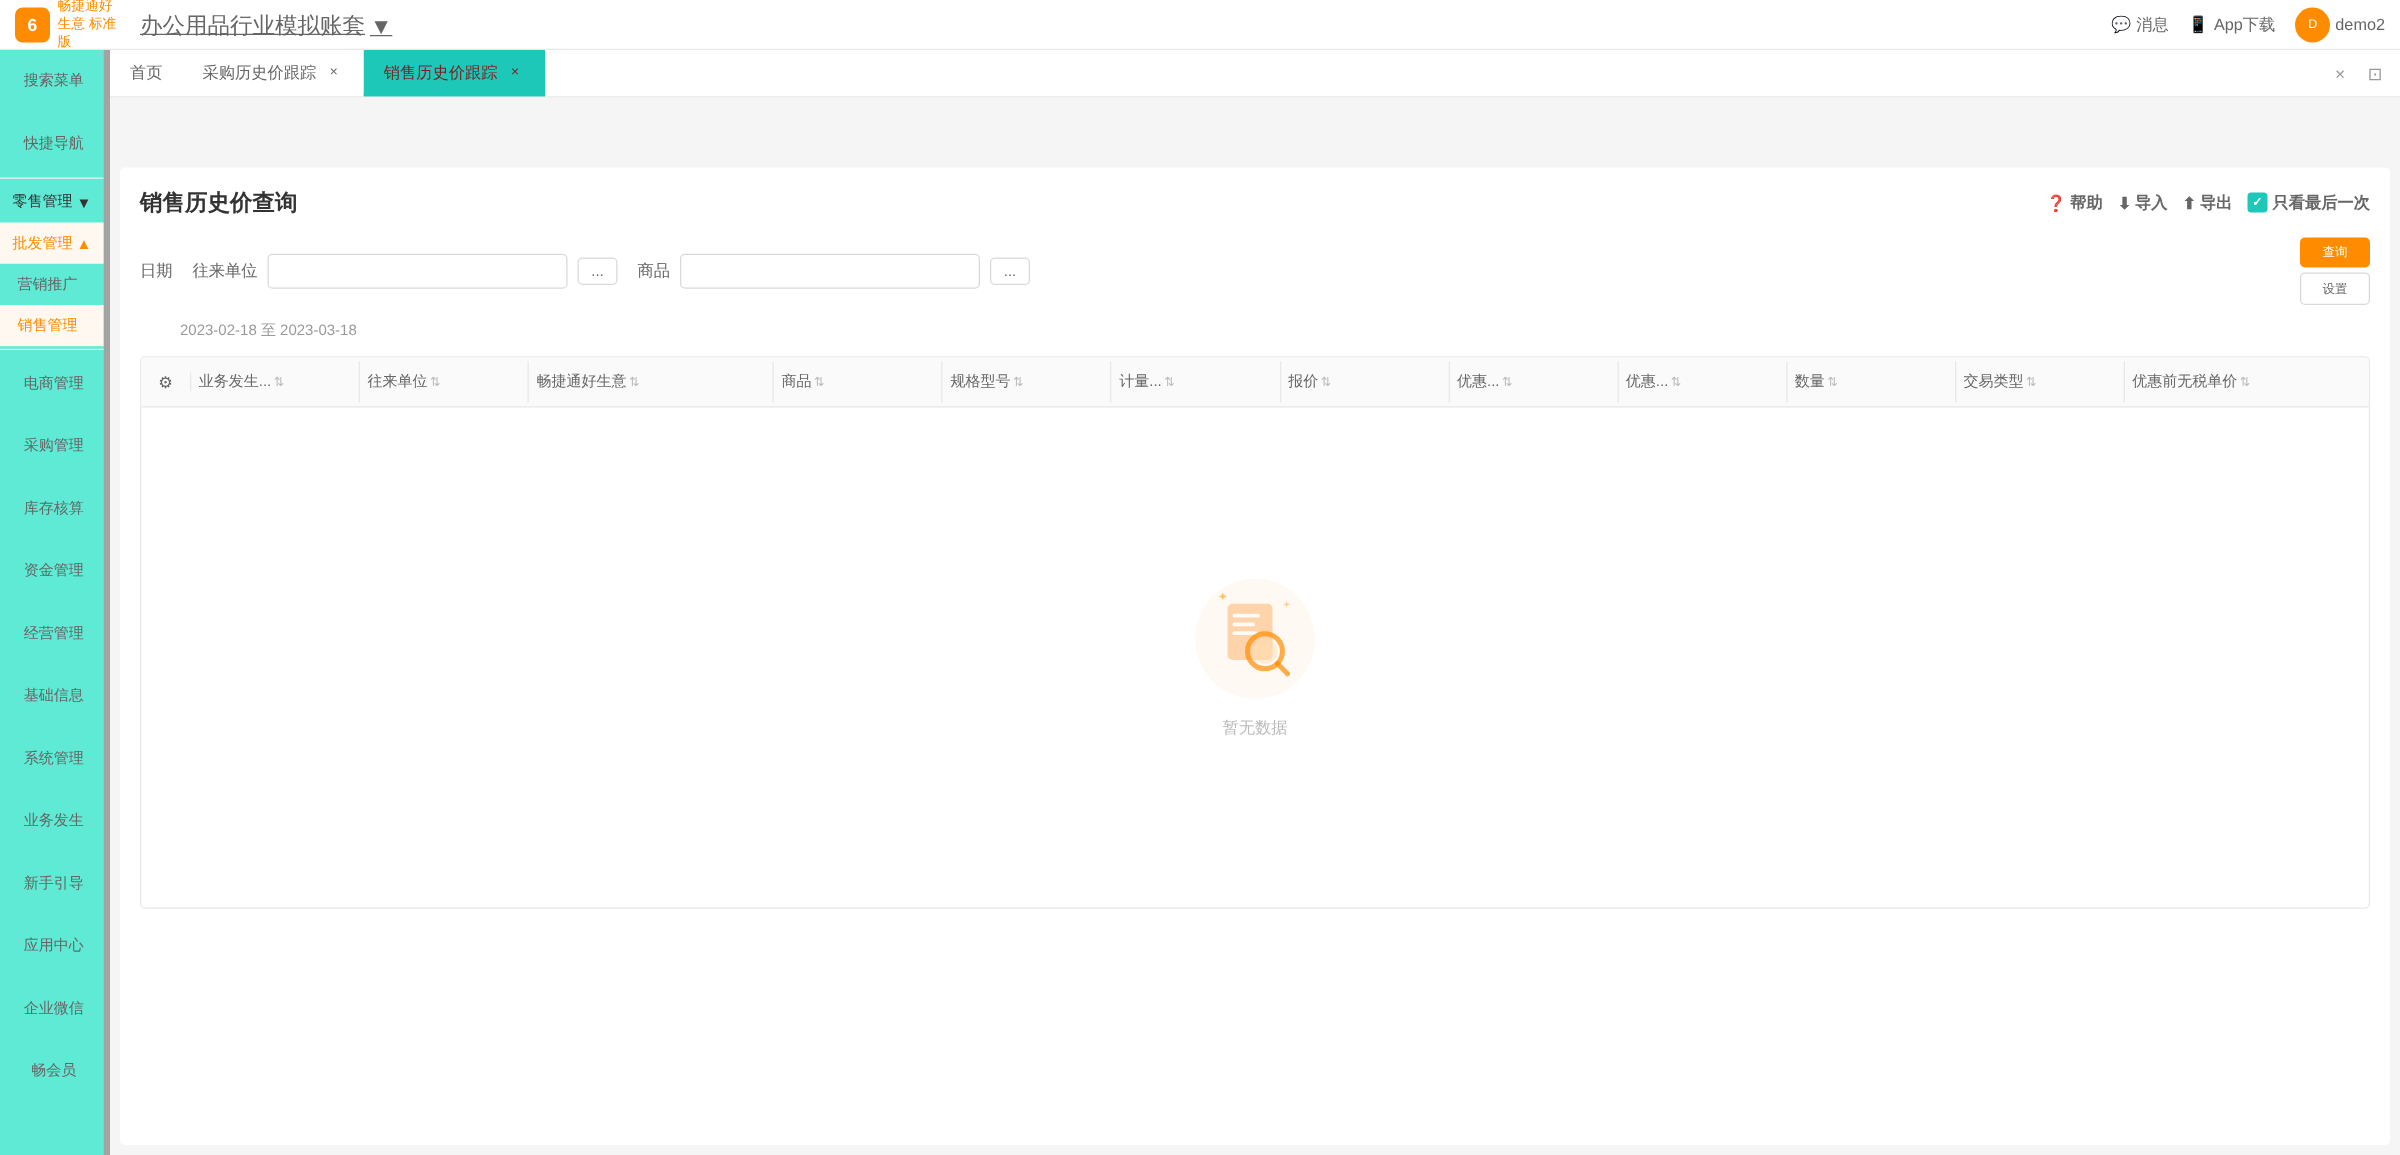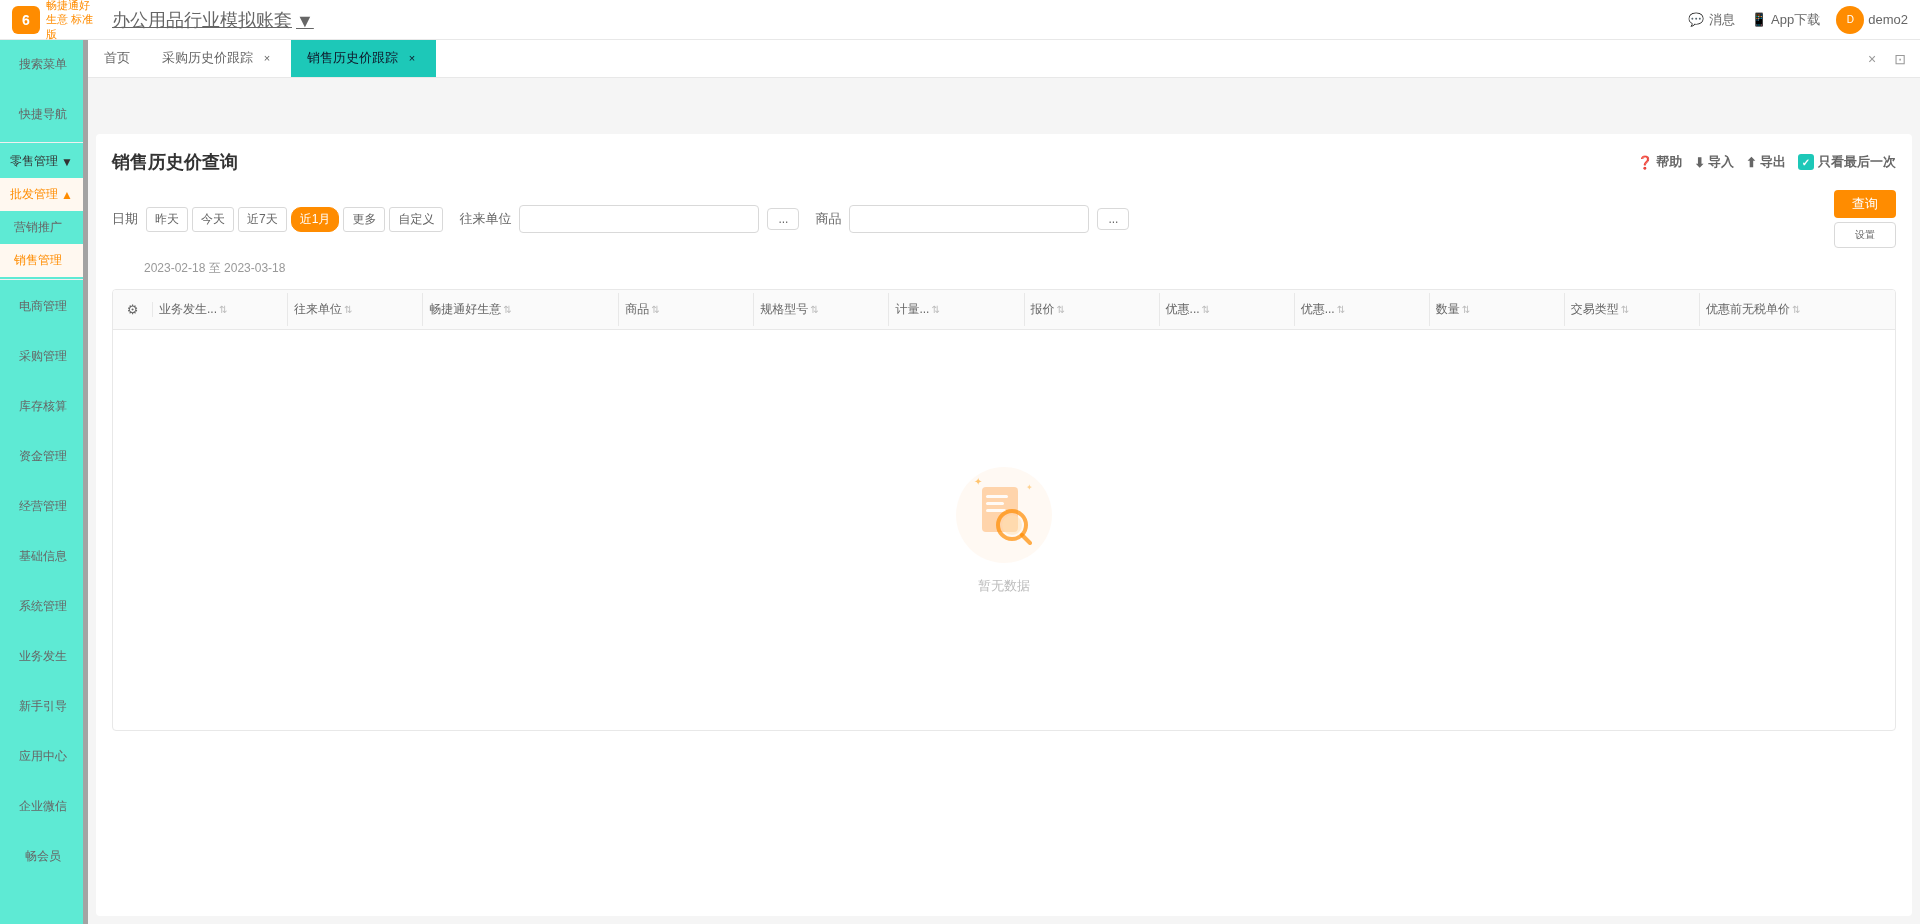--- a/index.html
+++ b/index.html
@@ -155,21 +155,21 @@
       align-items: center;
       padding: 0 16px;
       gap: 6px;
       cursor: pointer;
       color: #666;
       font-size: 13px;
       border-bottom: 2px solid transparent;
       white-space: nowrap;
     }
     .tab.active {
-      color: #0f172a;
+      color: #7f1d1d;
       background: #1dc8b8;
       border-bottom-color: #1dc8b8;
       justify-content: space-between;
     }
     .tab .close-btn {
       width: 16px;
       height: 16px;
       display: flex;
       align-items: center;
       justify-content: center;
@@ -307,21 +307,21 @@
       font-size: 12px;
     }
 
     .query-btn {
       padding: 5px 18px;
       background: #ff8c00;
       color: #fff;
       border: none;
       border-radius: 4px;
       cursor: pointer;
-      font-size: 13px;
+      font-size: 10px;
     }
     .settings-btn {
       padding: 5px 14px;
       background: #fff;
       color: #666;
       border: 1px solid #d9d9d9;
       border-radius: 4px;
       cursor: pointer;
       font-size: 10px;
     }
@@ -541,28 +541,20 @@
             <div class="checkbox-checked">✓</div>
             <span>只看最后一次</span>
           </label>
         </div>
       </div>
 
       <div class="filter-row">
 
         <div class="filter-group">
           <span class="filter-label">日期</span>
-          <div class="date-btns">
-            <button class="date-btn">昨天</button>
-            <button class="date-btn">今天</button>
-            <button class="date-btn">近7天</button>
-            <button class="date-btn active">近1月</button>
-            <button class="date-btn">更多</button>
-            <button class="date-btn">自定义</button>
-          </div>
         </div>
 
         <div class="filter-group">
           <span class="filter-label">往来单位</span>
           <input type="text" class="search-input" style="width: 240px;">
           <button class="ellipsis-btn">...</button>
         </div>
 
         <div class="filter-group">
           <span class="filter-label">商品</span>

